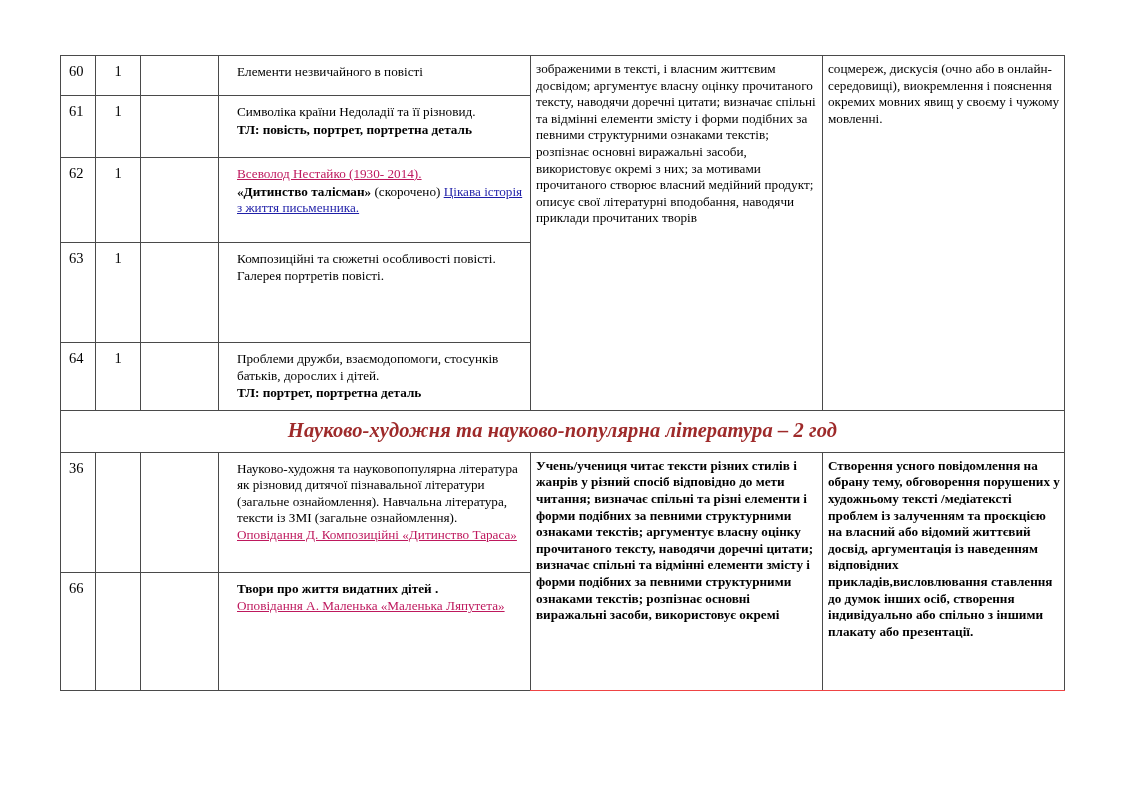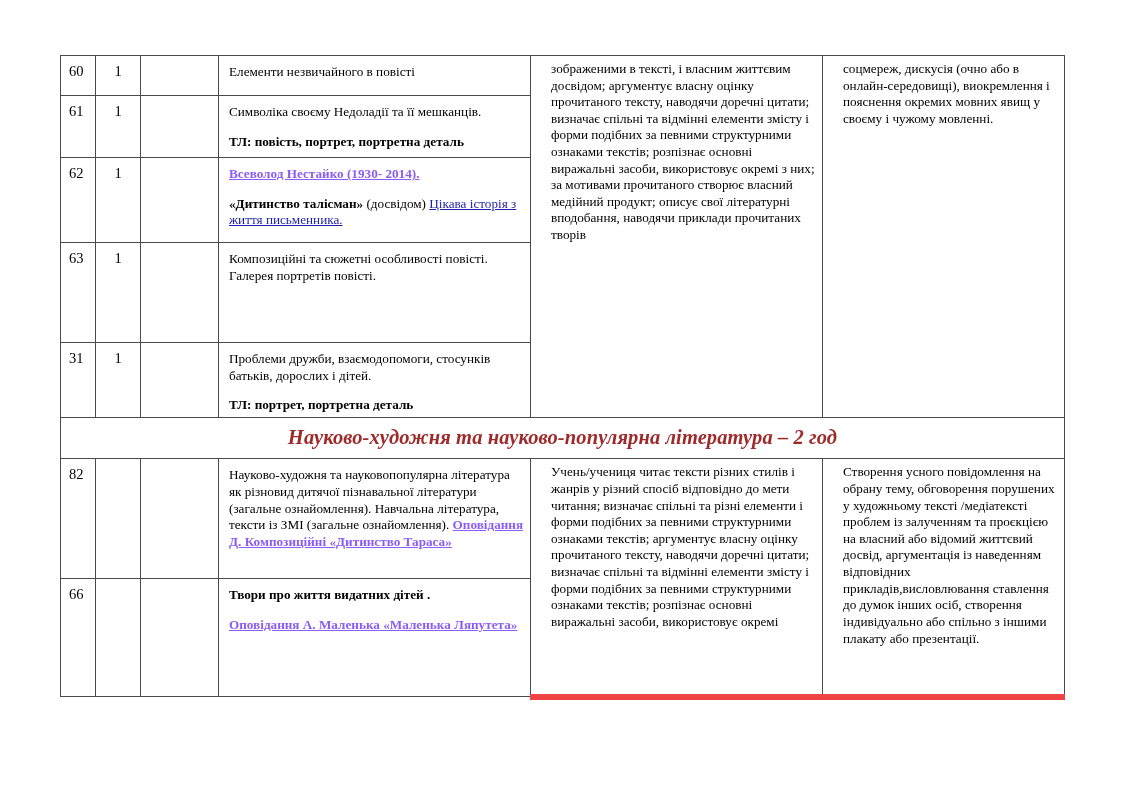--- a/index.html
+++ b/index.html
@@ -52,44 +52,45 @@
     font-size: 14.5px;
   }
   td.hours {
     text-align: center;
     padding-top: 6px;
     font-size: 14.5px;
   }
   td.date { }
   td.topic {
     padding-top: 8px;
-    padding-left: 10px;
+    padding-left: 18px;
     padding-right: 6px;
   }
   td.outcome, td.activity {
     padding-top: 5px;
-    padding-left: 20px;
+    padding-left: 5px;
     padding-right: 4px;
     border-top: 0;
     border-bottom: 0;
     margin-left: 48px;
   }
   td.outcome.first-cell, td.activity.first-cell {
     border-top: 1px solid #4a4a4a;
   }
   td.outcome.last-cell, td.activity.last-cell {
-    border-bottom: 6px solid #ef4444;
+    border-bottom: 1px solid #ef4444;
+    font-weight: bold;
   }
 
   .p { margin: 0 0 0 0; }
-  .p + .p { margin-top: 13px; }
+  .p + .p { margin-top: 1px; }
   .bold { font-weight: bold; }
   .link {
-    color: #8b5cf6;
-    font-weight: bold;
+    color: #be185d;
+    font-weight: normal;
     text-decoration: underline;
   }
   .link-reg {
     color: #1f1fa8;
     font-weight: normal;
     text-decoration: underline;
   }
   .spacer-para { margin-top: 8px; }
 
   tr.section-row td {
@@ -147,62 +148,62 @@
         <td class="activity first-cell" rowspan="5">
           <div class="flow">соцмереж, дискусія (очно або в онлайн-середовищі), виокремлення і пояснення окремих мовних явищ у своєму і чужому мовленні.</div>
         </td>
       </tr>
 
       <tr class="tall-61">
         <td class="num">61</td>
         <td class="hours">1</td>
         <td class="date"></td>
         <td class="topic">
-          <p class="p">Символіка своєму Недоладії та її мешканців.</p>
+          <p class="p">Символіка країни Недоладії та її різновид.</p>
           <p class="p bold spacer-para">ТЛ: повість, портрет, портретна деталь</p>
         </td>
       </tr>
 
       <tr class="tall-62">
         <td class="num">62</td>
         <td class="hours">1</td>
         <td class="date"></td>
         <td class="topic">
           <p class="p"><a class="link" href="#">Всеволод Нестайко (1930- 2014).</a></p>
-          <p class="p"><span class="bold">«Дитинство талісман»</span><span> (досвідом) </span><a class="link-reg" href="#">Цікава історія з життя письменника.</a></p>
+          <p class="p"><span class="bold">«Дитинство талісман»</span><span> (скорочено) </span><a class="link-reg" href="#">Цікава історія з життя письменника.</a></p>
         </td>
       </tr>
 
       <tr class="tall-63">
         <td class="num">63</td>
         <td class="hours">1</td>
         <td class="date"></td>
         <td class="topic">
           <p class="p">Композиційні та сюжетні особливості повісті.   Галерея портретів повісті.</p>
         </td>
       </tr>
 
       <tr class="tall-64">
-        <td class="num">31</td>
+        <td class="num">64</td>
         <td class="hours">1</td>
         <td class="date"></td>
         <td class="topic">
           <p class="p">Проблеми дружби, взаємодопомоги, стосунків батьків, дорослих і дітей.</p>
           <p class="p bold spacer-para">ТЛ: портрет, портретна деталь</p>
         </td>
       </tr>
 
       <tr class="section-row">
         <td colspan="6">
           <span class="section-title">Науково-художня та науково-популярна література – 2 год</span>
         </td>
       </tr>
 
       <tr class="tall-65">
-        <td class="num">82</td>
+        <td class="num">36</td>
         <td class="hours"></td>
         <td class="date"></td>
         <td class="topic">
           <p class="p"><span>Науково-художня та науковопопулярна література як різновид дитячої пізнавальної літератури (загальне ознайомлення). Навчальна література, тексти із ЗМІ (загальне ознайомлення). </span><a class="link" href="#">Оповідання Д. Композиційні «Дитинство Тараса»</a></p>
         </td>
         <td class="outcome first-cell last-cell" rowspan="2">
           <div class="flow">Учень/учениця читає тексти різних стилів і жанрів у різний спосіб відповідно до мети читання; визначає спільні та різні елементи і форми подібних за певними структурними ознаками текстів; аргументує власну оцінку прочитаного тексту, наводячи доречні цитати; визначає спільні та відмінні елементи змісту і форми подібних за певними структурними ознаками текстів; розпізнає основні виражальні засоби, використовує окремі</div>
         </td>
         <td class="activity first-cell last-cell" rowspan="2">
           <div class="flow">Створення усного повідомлення на обрану тему, обговорення порушених у художньому тексті /медіатексті проблем із залученням та проєкцією на власний або відомий життєвий досвід, аргументація із наведенням відповідних прикладів,висловлювання ставлення до думок інших осіб, створення індивідуально або спільно з іншими плакату або презентації.</div>

